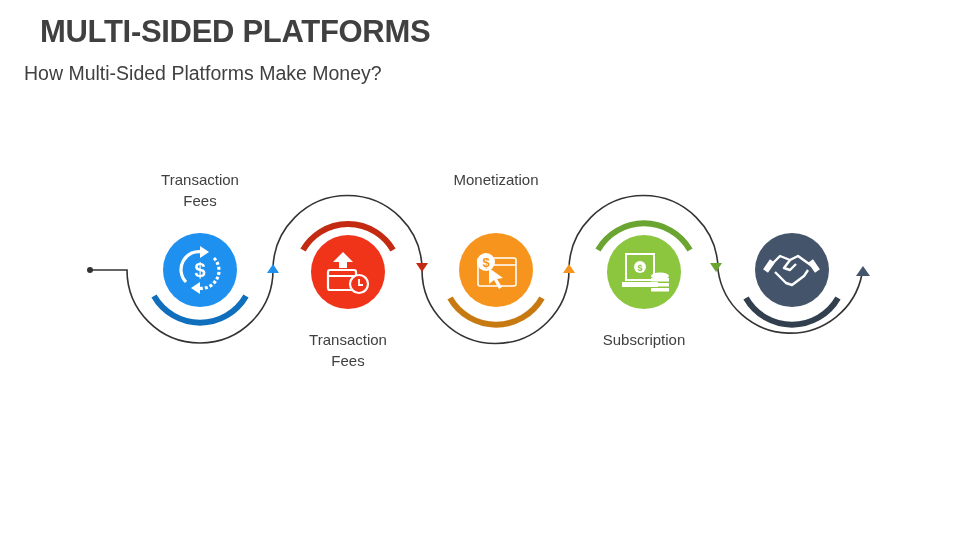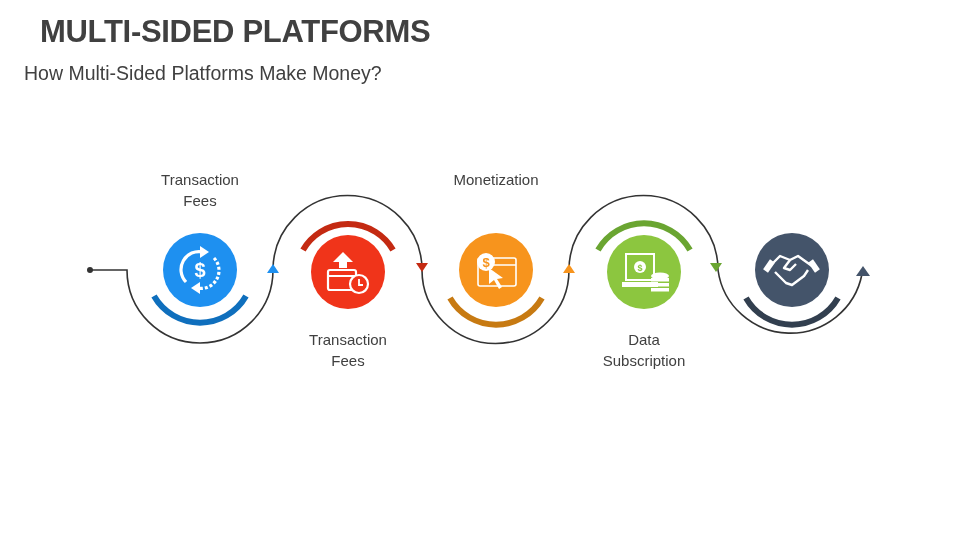--- a/index.html
+++ b/index.html
@@ -100,17 +100,16 @@
   <div>Fees</div>
 </div>
 <div class="label" style="left:348px; top:329px;">
   <div>Transaction</div>
   <div>Fees</div>
 </div>
 <div class="label" style="left:496px; top:169px;">
   <div>Monetization</div>
 </div>
 <div class="label" style="left:644px; top:329px;">
-  <div>Data</div>
   <div>Subscription</div>
 </div>
 <div class="label" style="left:792px; top:169px;">
 </div>
 
 </body></html>

